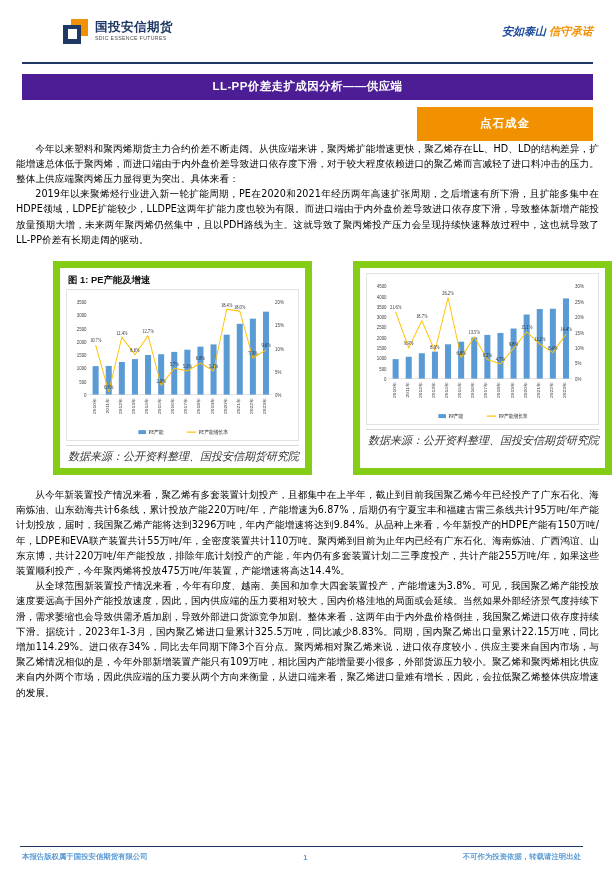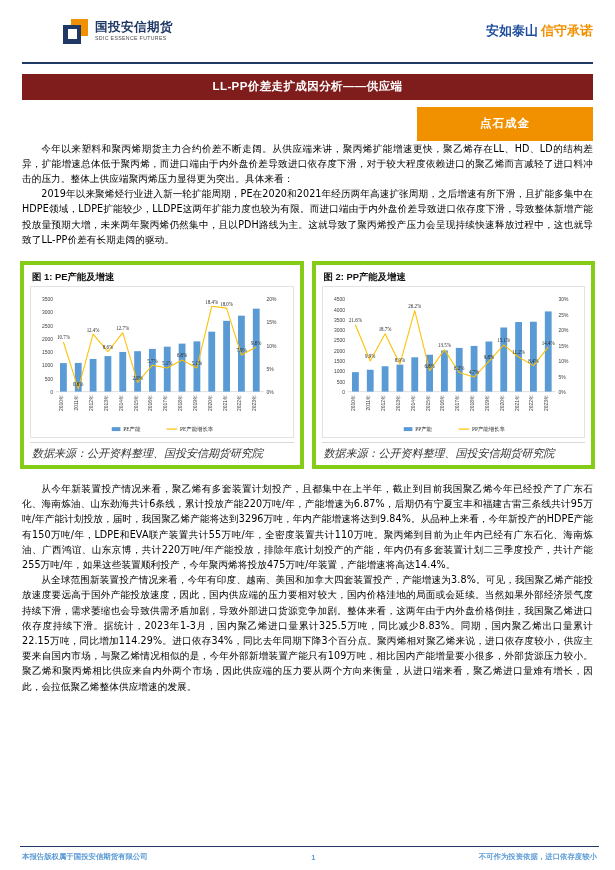--- a/index.html
+++ b/index.html
@@ -29,70 +29,71 @@
     position:absolute;left:0;top:6px;width:18px;height:19px;
     background:#1F3864;
   }
   .logo-mark .sq-white{
     position:absolute;left:5px;top:10px;width:9px;height:10px;
     background:#ffffff;
   }
   .logo-text{display:flex;flex-direction:column;line-height:1;}
   .logo-cn{font-size:12.5px;font-weight:bold;color:#1F3864;letter-spacing:.5px;}
   .logo-en{font-size:5.2px;color:#4a4a4a;letter-spacing:.35px;margin-top:2px;}
-  .slogan{font-size:13px;font-weight:bold;white-space:nowrap;}
+  .slogan{font-size:11px;font-weight:bold;white-space:nowrap;font-style:italic;}
   .slogan .s1{color:#1F4E9C;}
   .slogan .s2{color:#F29100;margin-left:3px;}
 
   .rule{height:1.6px;background:#1F3864;margin:0 22px;}
 
   
   .title-band{
     margin:10px 22px 0 22px;
     height:26px;
-    background:#7f1d1d;
+    background:#4c1d95;
     color:#fff;
     display:flex;align-items:center;justify-content:center;
     font-size:11.5px;font-weight:bold;letter-spacing:.4px;
   }
   .badge-row{
     margin:7px 22px 0 22px;
     display:flex;justify-content:flex-end;
   }
   .badge{
     background:#F29100;color:#fff;
     width:176px;height:34px;
     display:flex;align-items:center;justify-content:center;
     font-size:11.5px;font-weight:bold;letter-spacing:1px;
   }
 
   
-  .content{margin:0 22px;}
+  .content{margin:0 16px;}
   p.para{
     font-size:9.6px;
     line-height:15.2px;
     text-align:justify;
     margin:0 0 0 0;
     text-indent:2em;
     letter-spacing:.1px;
     font-family:"DejaVu Sans","Liberation Sans",sans-serif;
   }
   .gap-top{margin-top:15px;}
 
   
   .figures{
     display:flex;gap:8px;margin:14px 20px 0 20px;
   }
   .fig{
     flex:1 1 0;
-    border:4px solid #84cc16;
+    border:7px solid #84cc16;
     background:#fff;
     box-sizing:border-box;
     padding:5px 6px 0 6px;
     position:relative;
+    margin-left:33px;
   }
   .fig-title{
     font-size:9.4px;font-weight:bold;margin:1px 0 2px 2px;color:#111;
   }
   .fig-body{
     border:1px solid #e3e3e3;
     height:152px;
     box-sizing:border-box;
     position:relative;
     background:#fff;
@@ -101,21 +102,21 @@
     font-size:11px;font-style:italic;color:#333;
     border-top:1px solid #d9d9d9;
     margin-top:4px;padding:3px 0 4px 2px;
     white-space:nowrap;
   }
   svg{display:block;}
 
   
   .footer{
     position:absolute;left:0;right:0;bottom:0;
-    padding:0 16px 8px 20px;
+    padding:0 32px 8px 20px;
   }
   .footer-line{height:1.4px;background:#1F3864;margin-bottom:0;}
   .footer-row{
     display:flex;align-items:center;justify-content:space-between;
     font-size:7.4px;color:#5B9BD5;font-weight:bold;
     padding:5px 2px 0 2px;
   }
   .footer-center{flex:0 0 auto;}
 </style>
 </head>
@@ -218,21 +219,20 @@
             <rect x="84" y="142" width="9" height="4" fill="#5B9BD5"></rect>
             <text x="96" y="146" font-size="5.6" fill="#262626" font-family="Liberation Serif, serif">PE产能</text>
             <line x1="141" y1="144" x2="152" y2="144" stroke="#FFC000" stroke-width="1.2"></line>
             <text x="155" y="146" font-size="5.6" fill="#262626" font-family="Liberation Serif, serif">PE产能增长率</text>
           </svg>
       </div>
       <div class="fig-src">数据来源：公开资料整理、国投安信期货研究院</div>
     </div>
 
     <div class="fig">
-      <div class="fig-title">图 2: PP产能及增速</div>
       <div class="fig-body">
         <svg id="chart2" width="100%" height="100%" viewBox="0 0 272 152" preserveAspectRatio="none">
             <text x="23" y="108.4" text-anchor="end" font-size="5.2" fill="#404040" font-family="Liberation Sans, sans-serif">0</text>
             <text x="23" y="97.95555555555556" text-anchor="end" font-size="5.2" fill="#404040" font-family="Liberation Sans, sans-serif">500</text>
             <text x="23" y="87.51111111111112" text-anchor="end" font-size="5.2" fill="#404040" font-family="Liberation Sans, sans-serif">1000</text>
             <text x="23" y="77.06666666666668" text-anchor="end" font-size="5.2" fill="#404040" font-family="Liberation Sans, sans-serif">1500</text>
             <text x="23" y="66.62222222222223" text-anchor="end" font-size="5.2" fill="#404040" font-family="Liberation Sans, sans-serif">2000</text>
             <text x="23" y="56.17777777777778" text-anchor="end" font-size="5.2" fill="#404040" font-family="Liberation Sans, sans-serif">2500</text>
             <text x="23" y="45.733333333333334" text-anchor="end" font-size="5.2" fill="#404040" font-family="Liberation Sans, sans-serif">3000</text>
             <text x="23" y="35.288888888888884" text-anchor="end" font-size="5.2" fill="#404040" font-family="Liberation Sans, sans-serif">3500</text>
@@ -303,17 +303,17 @@
   <div class="content" style="margin-top:12px;">
     <p class="para">从今年新装置投产情况来看，聚乙烯有多套装置计划投产，且都集中在上半年，截止到目前我国聚乙烯今年已经投产了广东石化、海南炼油、山东劲海共计6条线，累计投放产能220万吨/年，产能增速为6.87%，后期仍有宁夏宝丰和福建古雷三条线共计95万吨/年产能计划投放，届时，我国聚乙烯产能将达到3296万吨，年内产能增速将达到9.84%。从品种上来看，今年新投产的HDPE产能有150万吨/年，LDPE和EVA联产装置共计55万吨/年，全密度装置共计110万吨。聚丙烯到目前为止年内已经有广东石化、海南炼油、广西鸿谊、山东京博，共计220万吨/年产能投放，排除年底计划投产的产能，年内仍有多套装置计划二三季度投产，共计产能255万吨/年，如果这些装置顺利投产，今年聚丙烯将投放475万吨/年装置，产能增速将高达14.4%。</p>
     <p class="para">从全球范围新装置投产情况来看，今年有印度、越南、美国和加拿大四套装置投产，产能增速为3.8%。可见，我国聚乙烯产能投放速度要远高于国外产能投放速度，因此，国内供应端的压力要相对较大，国内价格洼地的局面或会延续。当然如果外部经济景气度持续下滑，需求萎缩也会导致供需矛盾加剧，导致外部进口货源竞争加剧。整体来看，这两年由于内外盘价格倒挂，我国聚乙烯进口依存度持续下滑。据统计，2023年1-3月，国内聚乙烯进口量累计325.5万吨，同比减少8.83%。同期，国内聚乙烯出口量累计22.15万吨，同比增加114.29%。进口依存34%，同比去年同期下降3个百分点。聚丙烯相对聚乙烯来说，进口依存度较小，供应主要来自国内市场，与聚乙烯情况相似的是，今年外部新增装置产能只有109万吨，相比国内产能增量要小很多，外部货源压力较小。聚乙烯和聚丙烯相比供应来自内外两个市场，因此供应端的压力要从两个方向来衡量，从进口端来看，聚乙烯进口量难有增长，因此，会拉低聚乙烯整体供应增速的发展。</p>
   </div>
 
   <div class="footer">
     <div class="footer-line"></div>
     <div class="footer-row">
       <span>本报告版权属于国投安信期货有限公司</span>
       <span class="footer-center">1</span>
-      <span>不可作为投资依据，进口依存度较小</span>
+      <span>不可作为投资依据，转载请注明出处</span>
     </div>
   </div>
 
 </div>
 
 </body></html>

